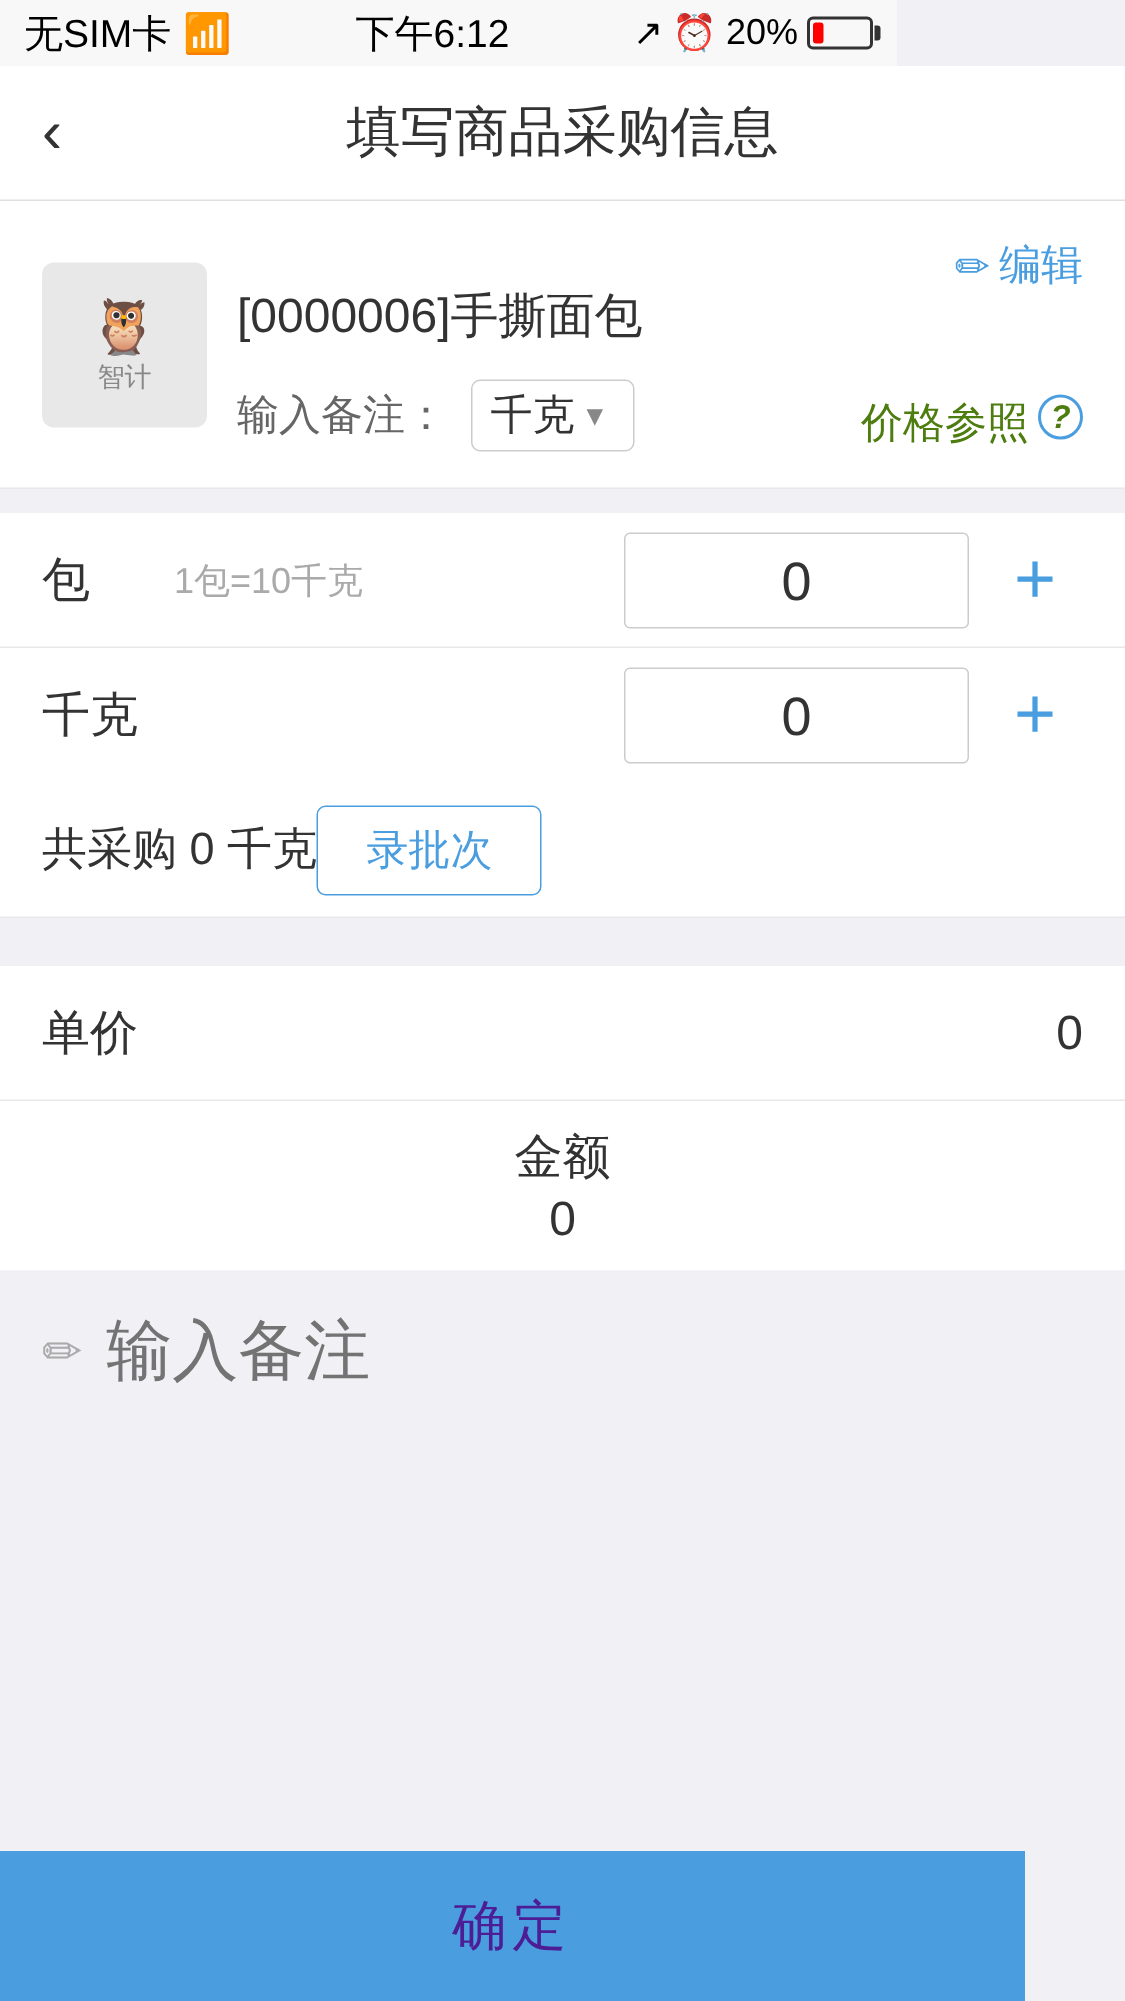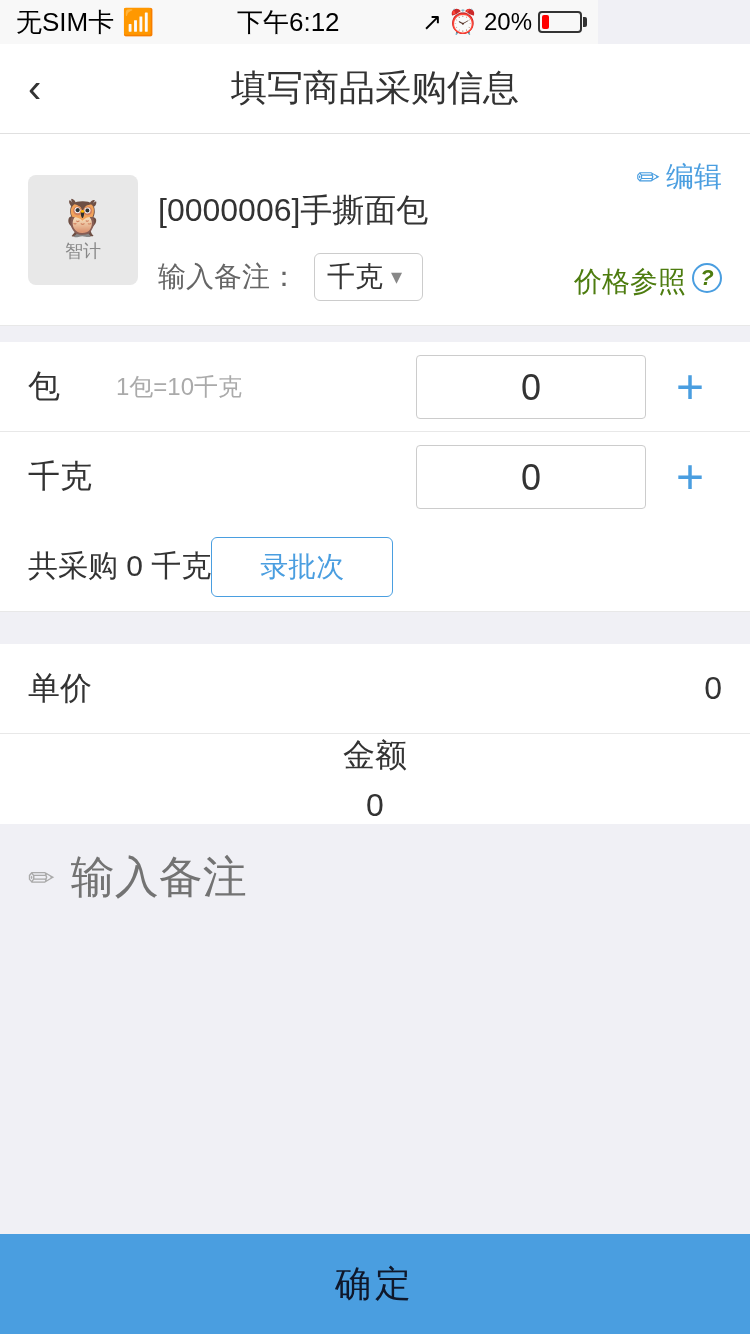--- a/index.html
+++ b/index.html
@@ -237,37 +237,37 @@
       background: #fff;
       border-bottom: 1px solid #e8e8e8;
     }
     .total-label {
       font-size: 30px;
       color: #333;
     }
     .record-btn {
       border: 1.5px solid #4a9ee0;
       border-radius: 6px;
-      padding: 10px 48px;
+      padding: 10px 32px;
       font-size: 28px;
       color: #4a9ee0;
       background: #fff;
       cursor: pointer;
     }
 
     
     .summary-section {
       background: #fff;
       margin-top: 16px;
     }
     .summary-row {
       display: flex;
       align-items: center;
       justify-content: space-between;
-      padding: 0 28px;
+      padding: 16px 28px;
       min-height: 90px;
       border-bottom: 1px solid #e8e8e8;
     }
     .summary-row:last-child { border-bottom: none; flex-direction: column; }
     .summary-label {
       font-size: 32px;
       color: #333;
     }
     .summary-value {
       font-size: 32px;
@@ -292,24 +292,24 @@
       background: #f0f0f5;
       flex: 1;
       min-height: 340px;
     }
 
     
     .confirm-btn {
       position: fixed;
       bottom: 0;
       left: 0;
-      width: 750px;
+      width: 683px;
       height: 100px;
       background: #4a9ee0;
-      color: #0f172a;
+      color: #4c1d95;
       font-size: 36px;
       border: none;
       cursor: pointer;
       display: flex;
       align-items: center;
       justify-content: center;
       letter-spacing: 4px;
     }
   </style>
 </head>

